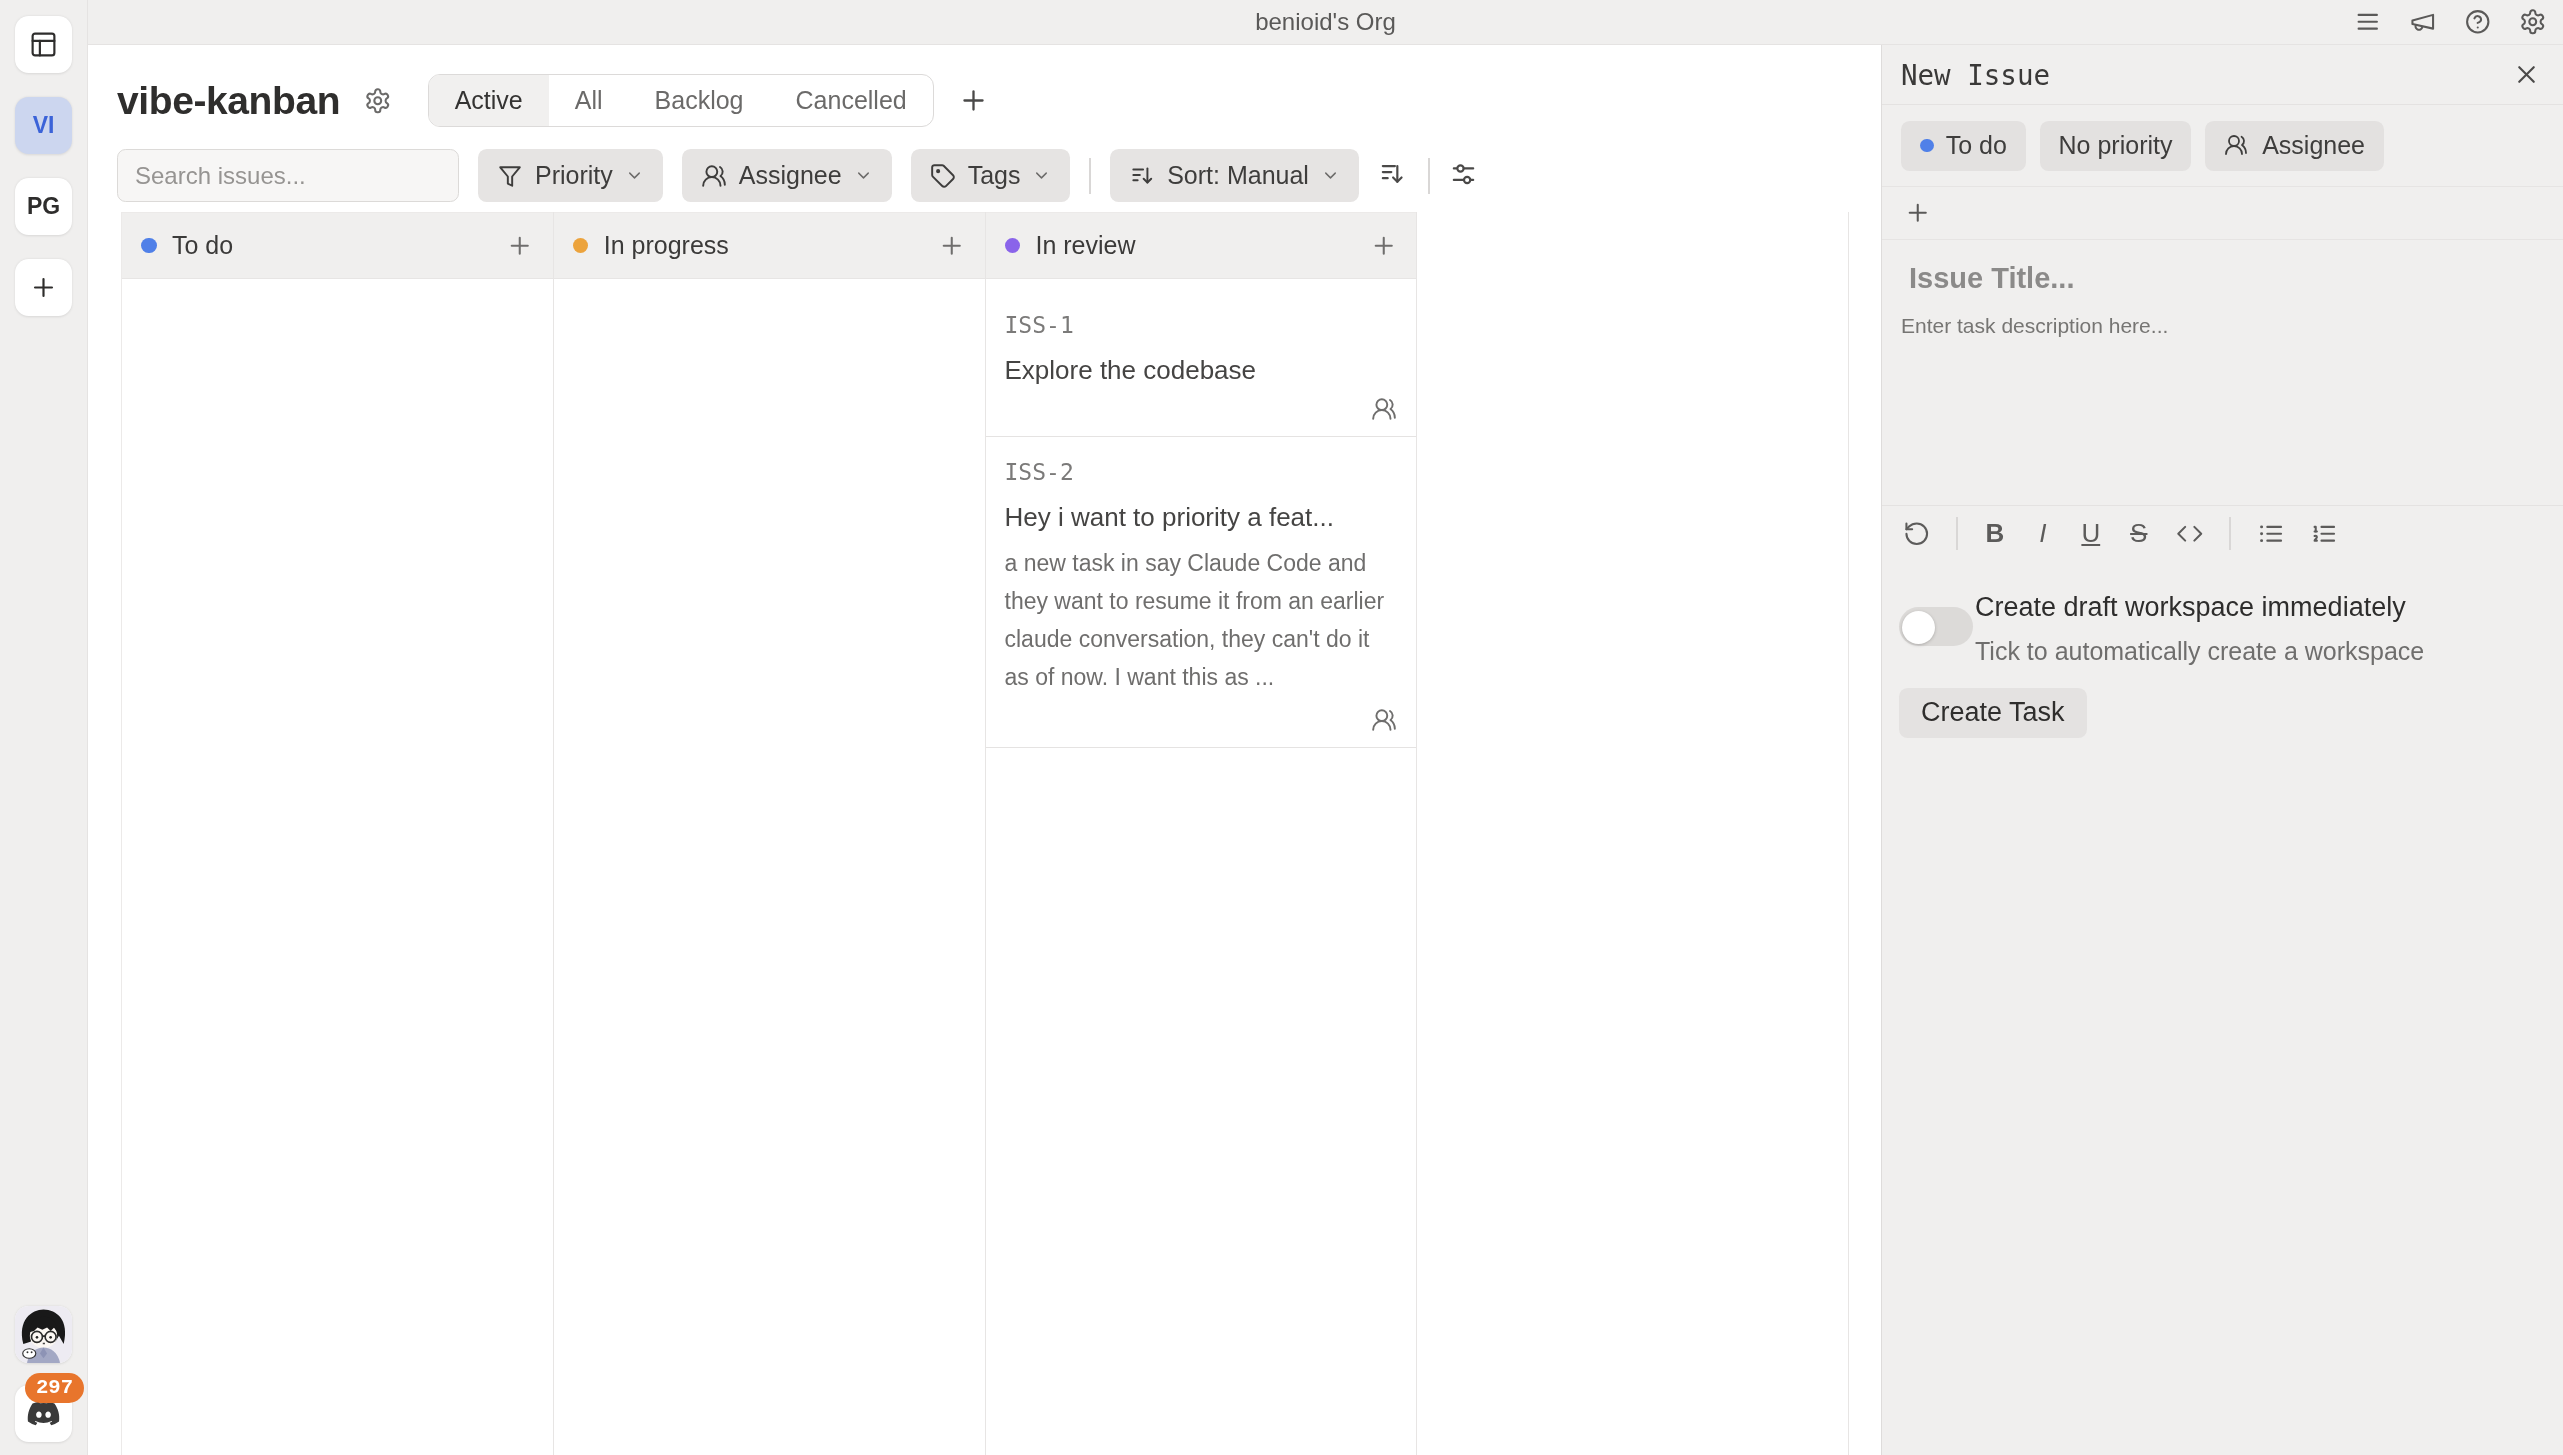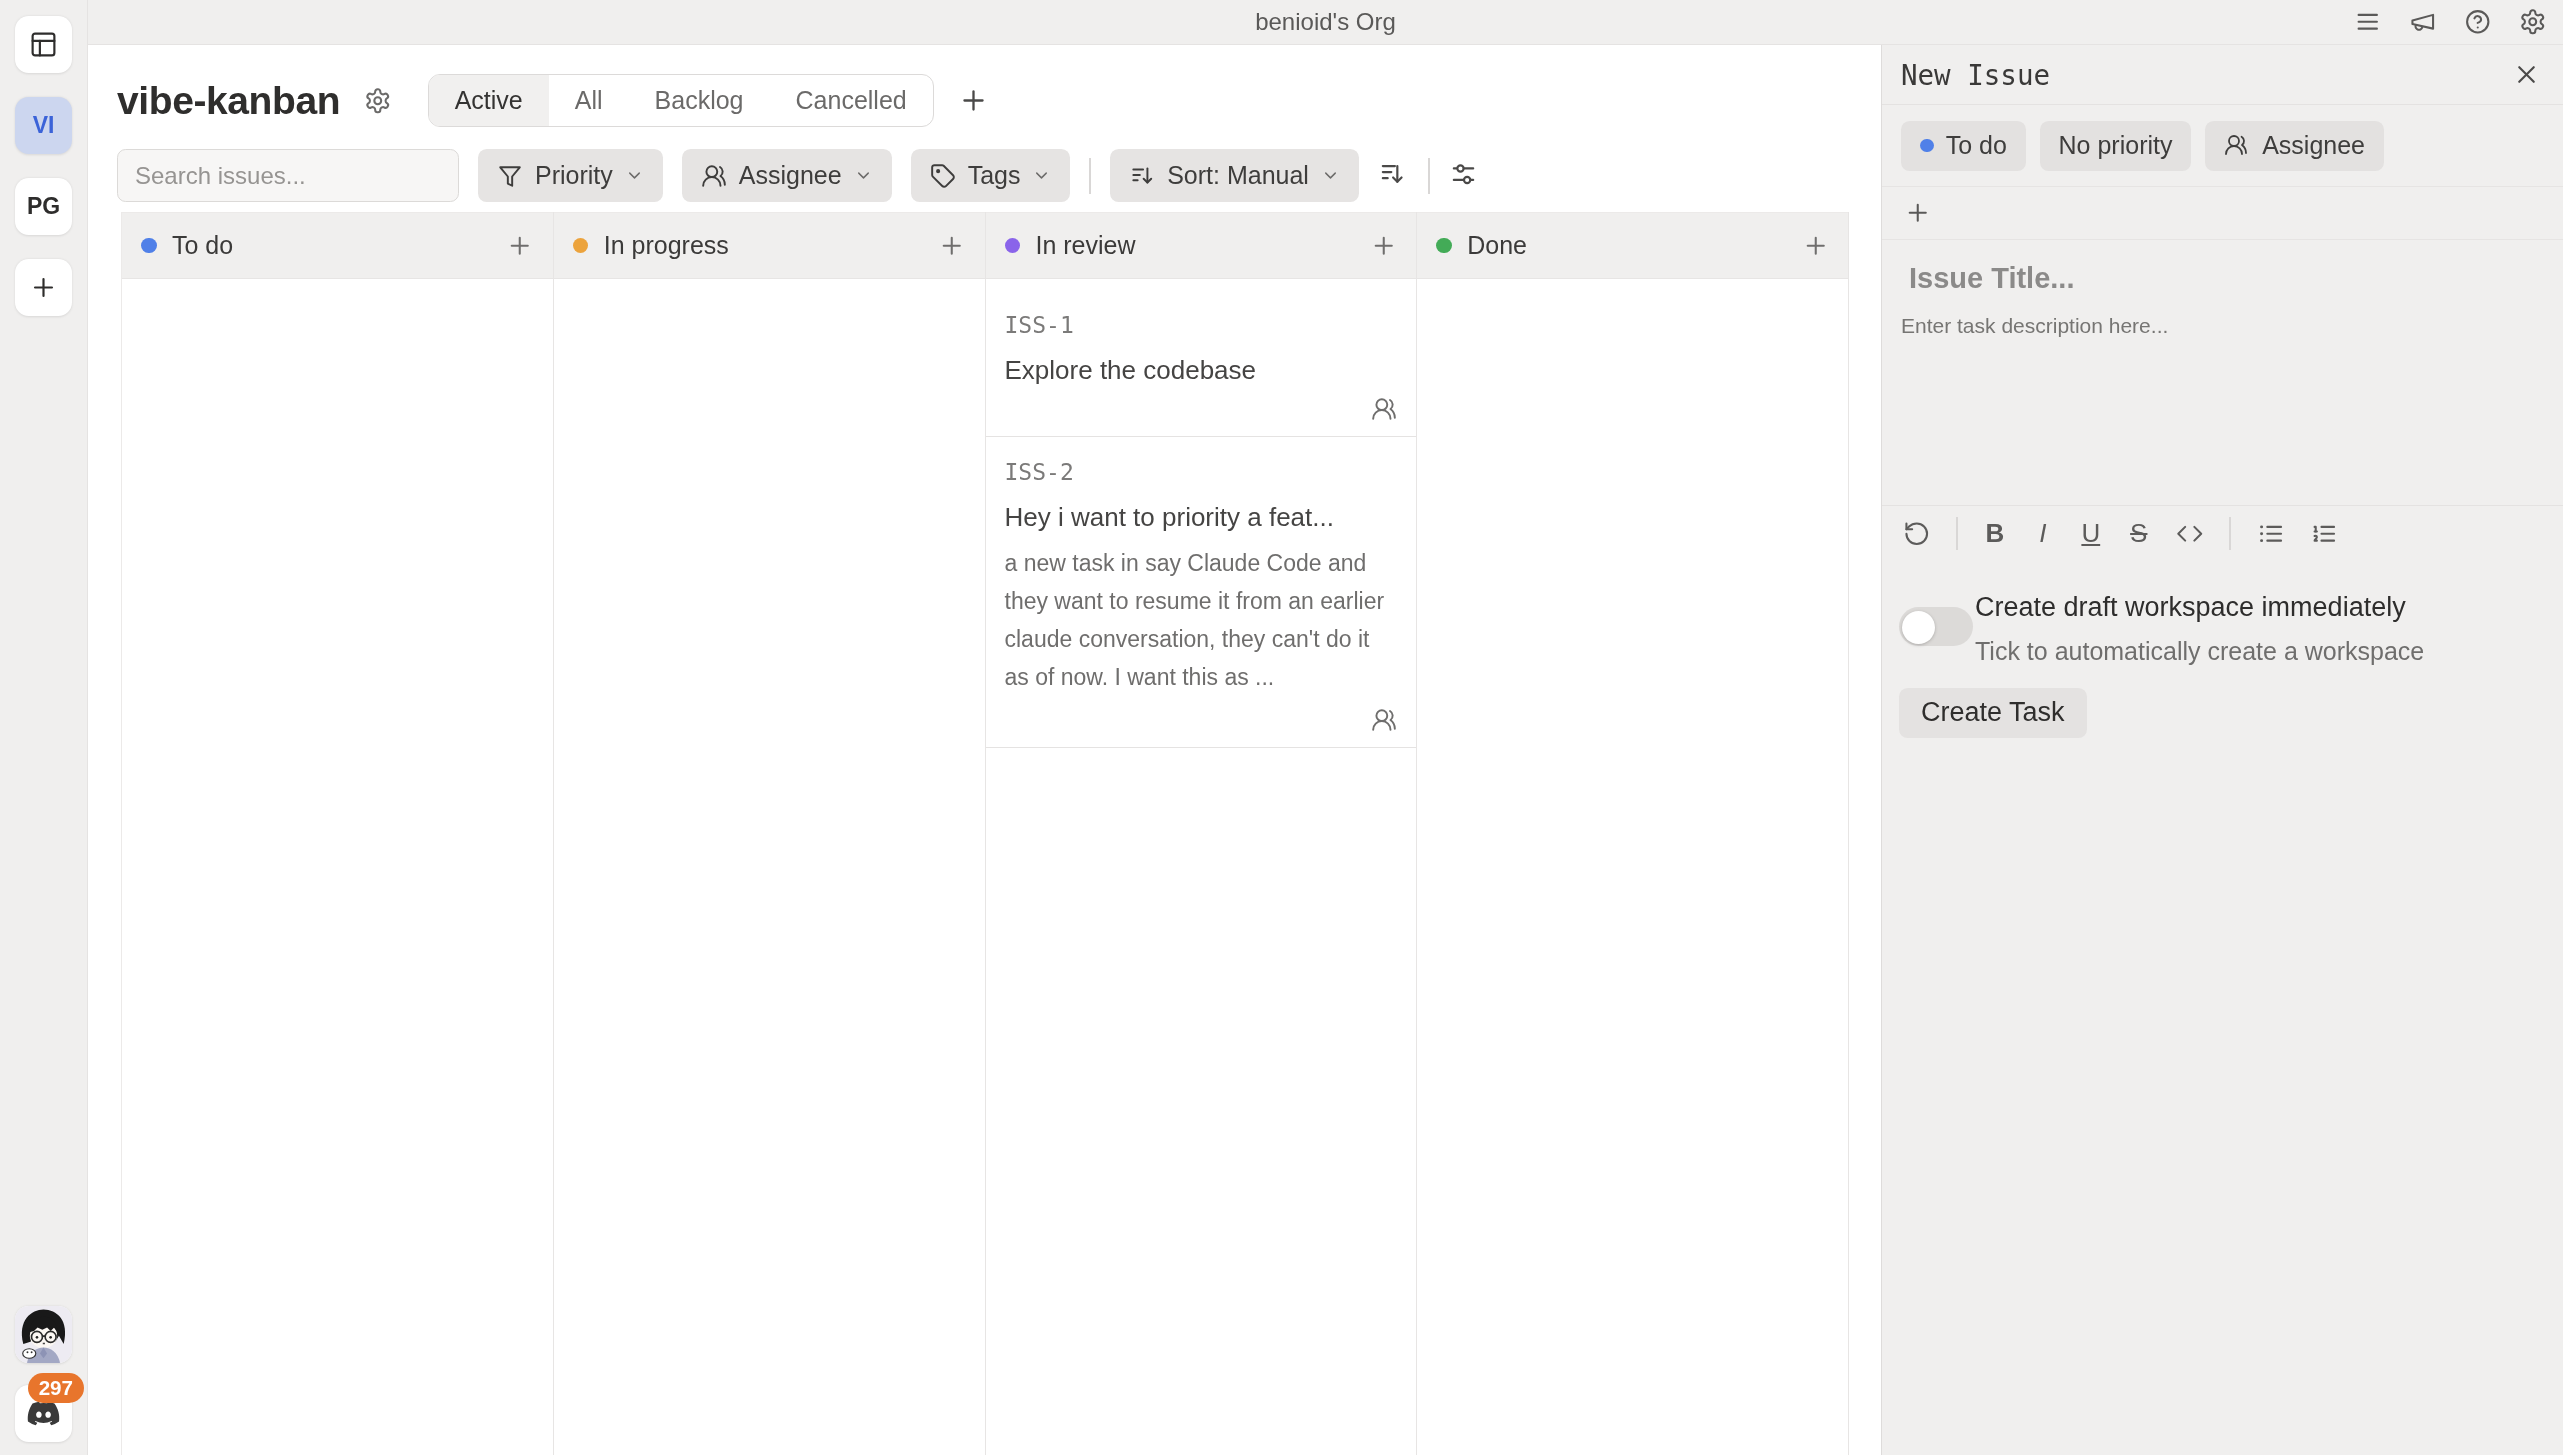--- a/index.html
+++ b/index.html
@@ -20,21 +20,21 @@
     padding:15.5px 0 13.7px; gap:24px;
   }
   .rail-btn {
     width:57px; height:57px; border-radius:13.7px; background:#fff;
     box-shadow:0 0.9px 2.6px rgba(0,0,0,.10);
     display:flex; align-items:center; justify-content:center;
     font-size:23px; font-weight:700; color:#2e2d2c; cursor:pointer;
     flex:none;
   }
   .rail-btn.active { background:#ccd6ef; color:#3b63d8; }
-  .rail-bottom { margin-top:auto; display:flex; flex-direction:column; gap:22px; align-items:center; }
+  .rail-bottom { margin-top:auto; display:flex; flex-direction:column; gap:22px; align-items:center;font-family:Liberation Mono, monospace; }
   .avatar-btn { overflow:hidden; padding:0; }
   .discord-wrap { position:relative; }
   .badge {
     position:absolute; top:-12px; right:-12px;
     background:#e8752c; color:#fff; font-size:20.6px; font-weight:700;
     padding:4.3px 11px; border-radius:858px; line-height:1;
   }
 
   
   .topbar {
@@ -410,30 +410,20 @@
                   <circle cx="10" cy="8" r="5"></circle>
                   <path d="M22 20c0-3.37-2-6.5-4-8a5 5 0 0 0-.45-8.3"></path>
                 </svg>
             </span>
           </div>
         </article>
       </div>
     </section>
 
     <section class="col">
-      <div class="col-header">
-        <span class="dot" style="background-color: rgb(67, 171, 87);"></span>
-        <span class="col-name">Done</span>
-        <span class="col-plus">
-          <svg class="ico" width="27.5" height="27.5" viewBox="0 0 24 24">
-              <path d="M12 5v14"></path>
-              <path d="M5 12h14"></path>
-            </svg>
-        </span>
-      </div>
       <div class="col-body"></div>
     </section>
   </div>
 </main>
 
 <aside class="panel">
   <div class="p-header">
     <span class="p-title">New Issue</span>
     <span class="close-x">
       <svg class="ico" width="29" height="29" viewBox="0 0 24 24">

